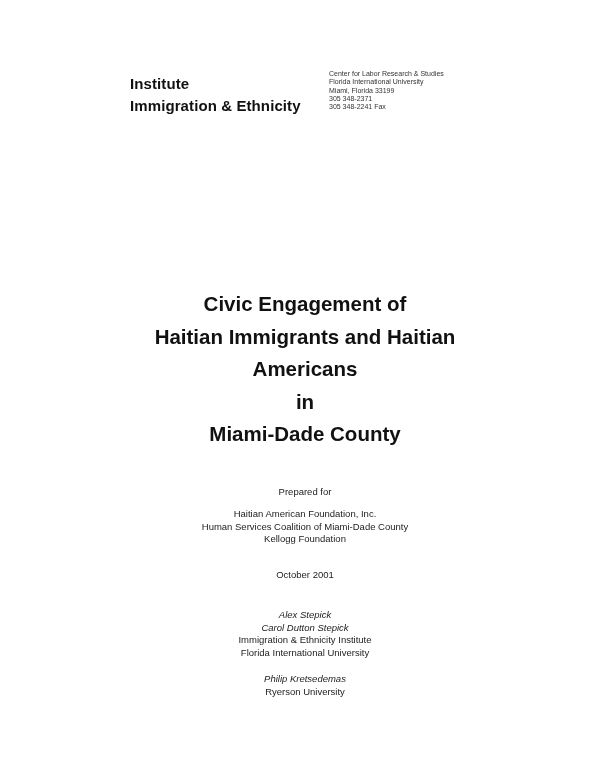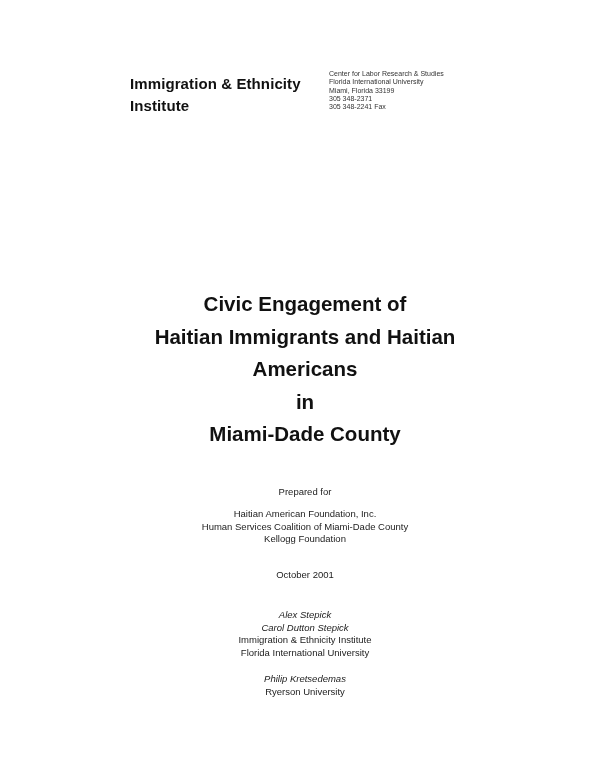--- a/index.html
+++ b/index.html
@@ -67,22 +67,22 @@
     .date { top: 569px; }
     .authors1 { top: 609px; }
     .authors2 { top: 673px; }
   </style>
 </head>
 <body>
 
 <div class="page">
 
   <div class="institute">
+    <div>Institute</div>
     <div>Immigration &amp; Ethnicity</div>
-    <div>Institute</div>
   </div>
 
   <div class="address">
     <div>Center for Labor Research &amp; Studies</div>
     <div>Florida International University</div>
     <div>Miami, Florida 33199</div>
     <div>305 348-2371</div>
     <div>305 348-2241 Fax</div>
   </div>
 

